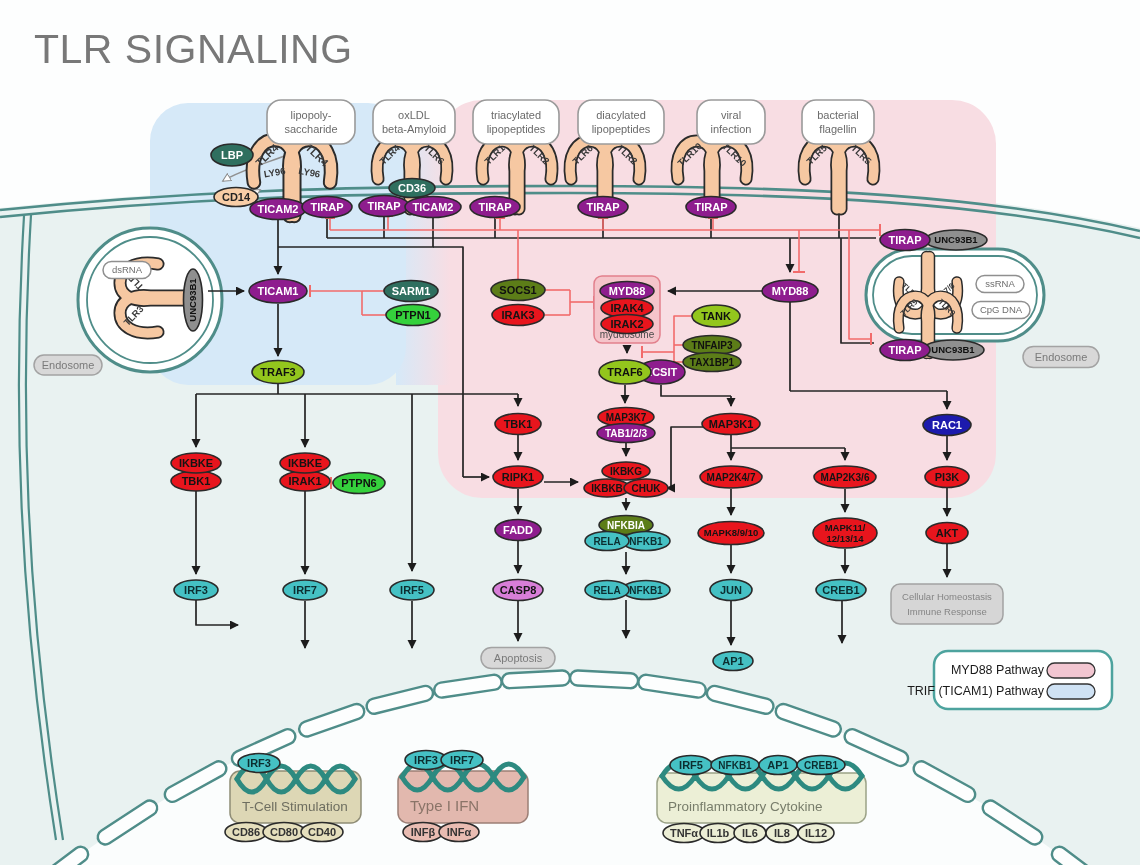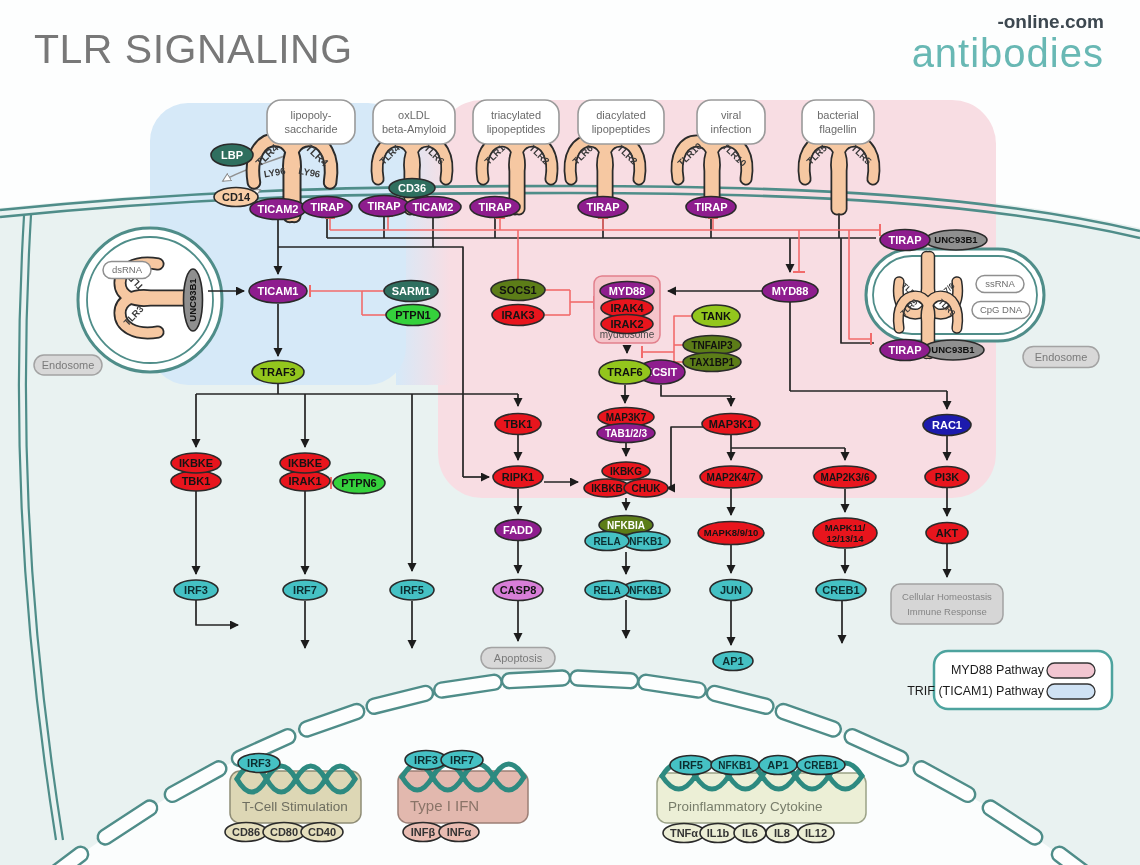--- a/index.html
+++ b/index.html
@@ -675,17 +675,13 @@
     <g id="legend-layer">
         <rect x="934" y="651" width="178" height="58" rx="14" fill="#ffffff" stroke="#4da39e" stroke-width="2.5"></rect>
         <text x="1044" y="674" text-anchor="end" font-size="12.5" fill="#1a1a1a">MYD88 Pathway</text>
         <rect x="1047" y="663" width="48" height="15" rx="7.5" fill="#f2c6d1" stroke="#333" stroke-width="1.3"></rect>
         <text x="1044" y="695" text-anchor="end" font-size="12.5" fill="#1a1a1a">TRIF (TICAM1) Pathway</text>
         <rect x="1047" y="684" width="48" height="15" rx="7.5" fill="#cfe2f4" stroke="#333" stroke-width="1.3"></rect>
       </g>
   </svg>
 
   <div class="page-title">TLR SIGNALING</div>
-  <div class="logo">
-    <span class="dom">-online.com</span>
-    <span class="brand">antibodies</span>
-  </div>
 </div>
 
 </body></html>

